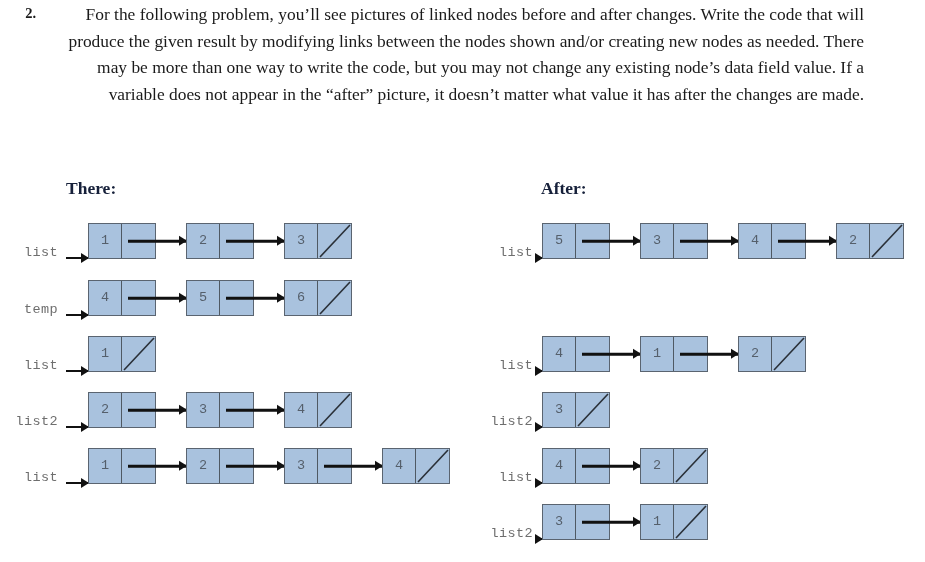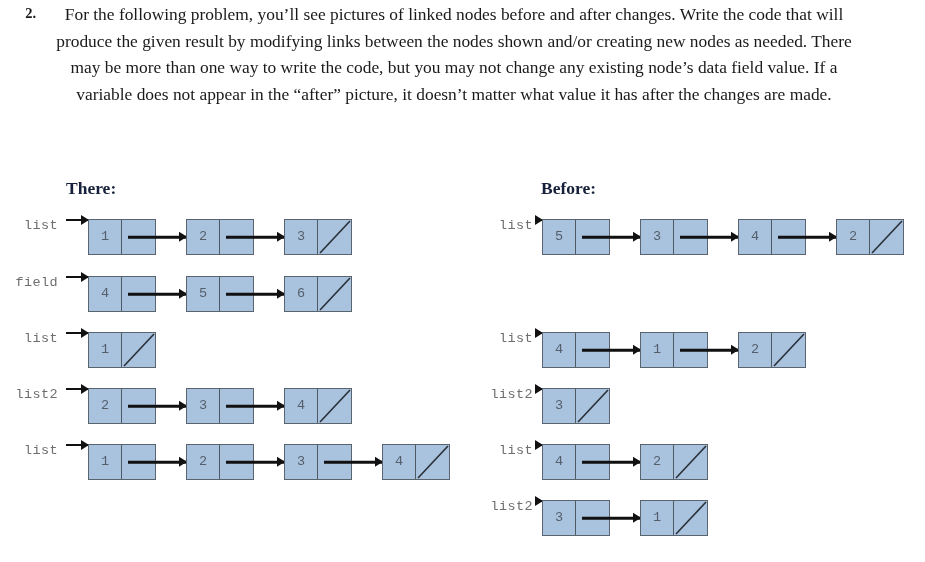--- a/index.html
+++ b/index.html
@@ -35,21 +35,21 @@
     line-height: 26.5px;
     color: #1a1a1a;
     flex: 0 0 auto;
   }
   #problem-text {
     width: 820px;
     font-family: "Liberation Serif", serif;
     font-size: 17.4px;
     line-height: 26.5px;
     color: #1a1a1a;
-    text-align: center;
+    text-align: right;
     flex: 0 0 auto;
     padding-top: 1px;
   }
 
   
   .col-heading {
     position: absolute;
     font-family: "Liberation Serif", serif;
     font-weight: bold;
     font-size: 17.5px;
@@ -62,21 +62,21 @@
   .column {
     position: absolute;
     top: 0;
     left: 0;
   }
 
   .diagram-row {
     position: absolute;
     height: 40px;
     display: flex;
-    align-items: flex-start;
+    align-items: flex-end;
     white-space: nowrap;
   }
 
   .var-label {
     font-family: "Liberation Mono", monospace;
     font-size: 13.5px;
     color: #6e6e6e;
     letter-spacing: 0.4px;
     text-align: right;
     flex: 0 0 auto;
@@ -171,21 +171,21 @@
 </style>
 </head>
 <body>
 
 <div id="problem">
   <div id="problem-number">2.</div>
   <div id="problem-text">For the following problem, you’ll see pictures of linked nodes before and after changes. Write the code that will produce the given result by modifying links between the nodes shown and/or creating new nodes as needed. There may be more than one way to write the code, but you may not change any existing node’s data field value. If a variable does not appear in the “after” picture, it doesn’t matter what value it has after the changes are made.</div>
 </div>
 
 <div class="col-heading" id="heading-before">There:</div>
-<div class="col-heading" id="heading-after">Before:</div>
+<div class="col-heading" id="heading-after">After:</div>
 
 <div class="column" id="before-column">
     <div class="diagram-row" style="top: 219px; left: 0px;">
       <span class="var-label" style="width: 58px; padding-right: 0px;">list</span>
       <span class="lead-arrow" style="width: 22px;"></span>
       <span class="chain">
         <span class="node">
           <span class="data-cell">1</span>
           <span class="next-cell">
             <span class="link-arrow" style="width: 57.5px;"></span>
@@ -205,21 +205,21 @@
             <span class="null-slash">
               <svg viewBox="0 0 33 33" preserveAspectRatio="none">
                 <line x1="2" y1="32" x2="32" y2="1" stroke="#2a3038" stroke-width="1.6"></line>
               </svg>
             </span>
           </span>
         </span>
       </span>
     </div>
     <div class="diagram-row" style="top: 276px; left: 0px;">
-      <span class="var-label" style="width: 58px; padding-right: 0px;">field</span>
+      <span class="var-label" style="width: 58px; padding-right: 0px;">temp</span>
       <span class="lead-arrow" style="width: 22px;"></span>
       <span class="chain">
         <span class="node">
           <span class="data-cell">4</span>
           <span class="next-cell">
             <span class="link-arrow" style="width: 57.5px;"></span>
           </span>
         </span>
         <span class="node-gap" style="width: 30px;"></span>
         <span class="node">

